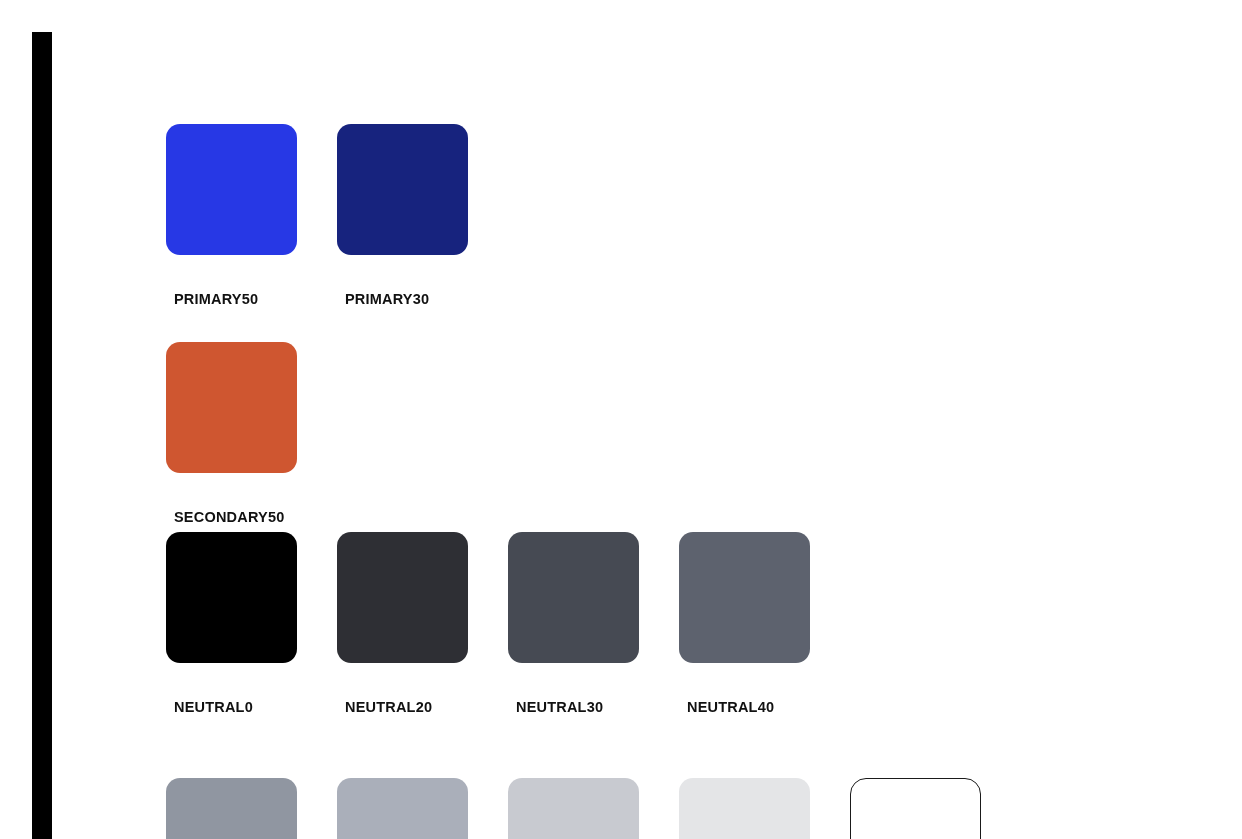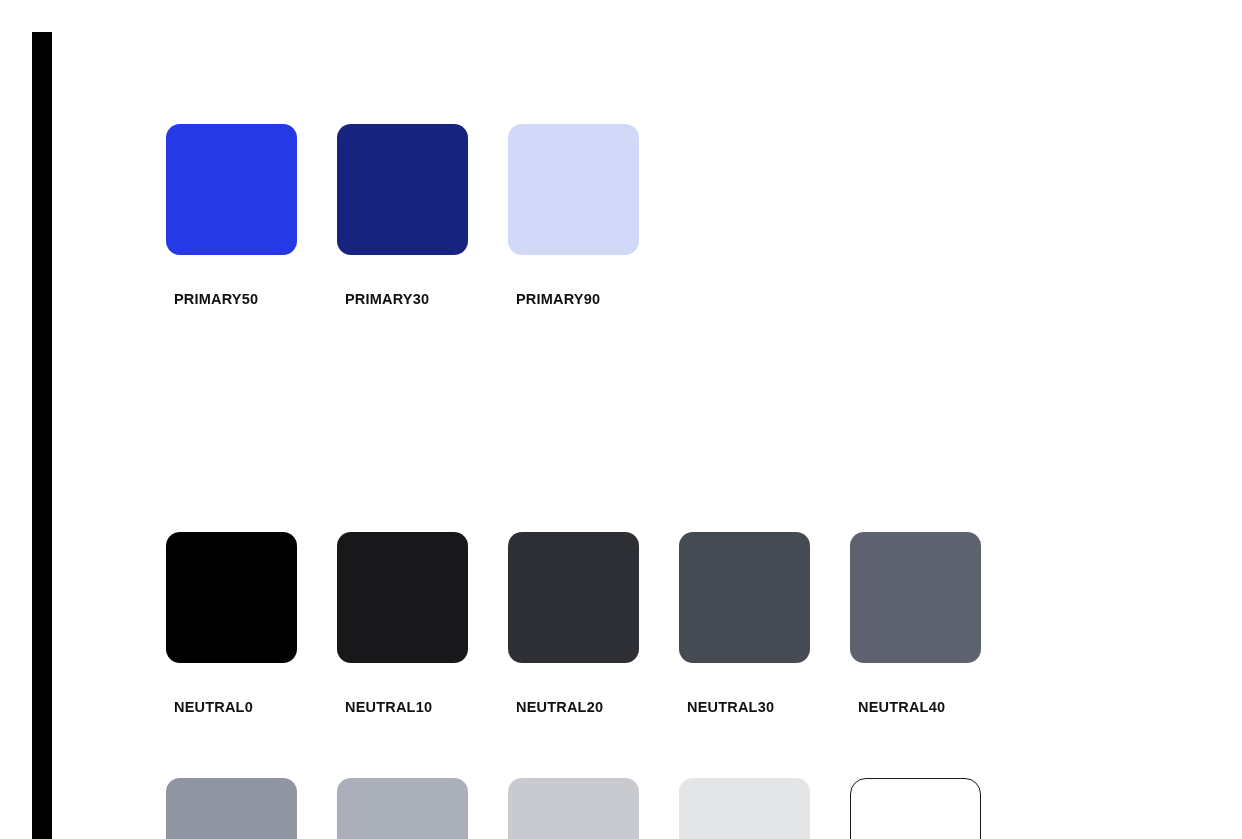--- a/index.html
+++ b/index.html
@@ -85,37 +85,33 @@
 
   <div class="swatch-row" id="row-primary">
       <div class="swatch-cell">
         <div class="swatch-chip" title="#2738E5" style="background: rgb(39, 56, 229);"></div>
         <div class="swatch-label">PRIMARY50</div>
       </div>
       <div class="swatch-cell">
         <div class="swatch-chip" title="#17237E" style="background: rgb(23, 35, 126);"></div>
         <div class="swatch-label">PRIMARY30</div>
       </div>
-      <div class="swatch-cell">
-        <div class="swatch-chip" title="#D2D8F8" style="background: rgb(210, 216, 248);"></div>
-        <div class="swatch-label">PRIMARY90</div>
-      </div>
     </div>
 
   <div class="swatch-row" id="row-secondary">
+      <div class="swatch-cell">
+        <div class="swatch-chip" title="#CF5630" style="background: rgb(207, 86, 48);"></div>
+        <div class="swatch-label">SECONDARY50</div>
+      </div>
     </div>
 
   <div class="swatch-row" id="row-neutral-dark">
       <div class="swatch-cell">
         <div class="swatch-chip" title="#000000" style="background: rgb(0, 0, 0);"></div>
         <div class="swatch-label">NEUTRAL0</div>
-      </div>
-      <div class="swatch-cell">
-        <div class="swatch-chip" title="#18181B" style="background: rgb(24, 24, 27);"></div>
-        <div class="swatch-label">NEUTRAL10</div>
       </div>
       <div class="swatch-cell">
         <div class="swatch-chip" title="#2E2F34" style="background: rgb(46, 47, 52);"></div>
         <div class="swatch-label">NEUTRAL20</div>
       </div>
       <div class="swatch-cell">
         <div class="swatch-chip" title="#464A53" style="background: rgb(70, 74, 83);"></div>
         <div class="swatch-label">NEUTRAL30</div>
       </div>
       <div class="swatch-cell">

